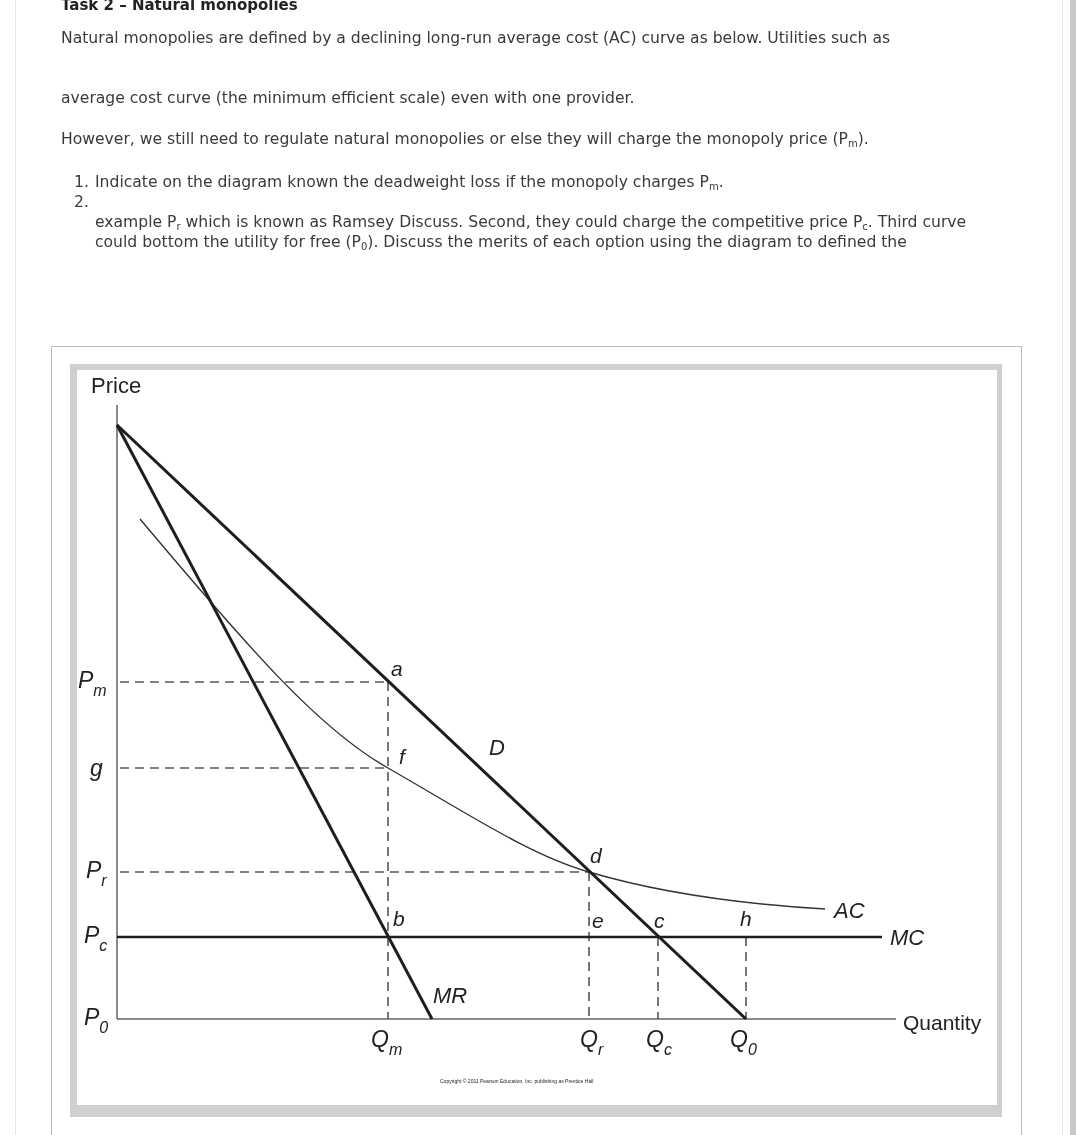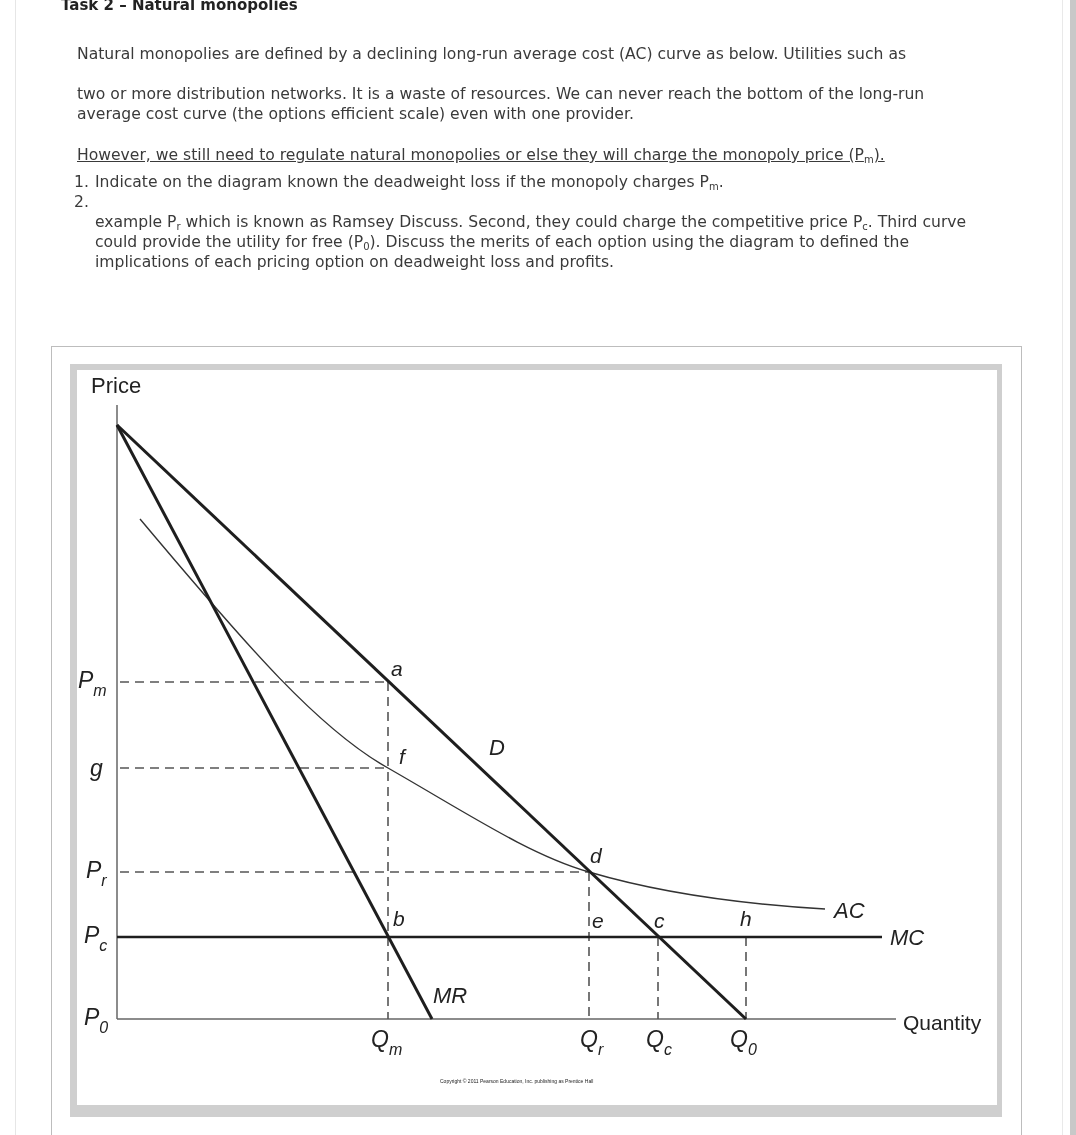--- a/index.html
+++ b/index.html
@@ -9,25 +9,25 @@
   }
   .page-edge-left { position: absolute; left: 15px; top: 0; width: 1px; height: 1135px; background: #e6e6e6; }
   .page-edge-right { position: absolute; left: 1062px; top: 0; width: 1px; height: 1135px; background: #e9e9e9; }
   .scrollbar { position: absolute; left: 1070px; top: 0; width: 6px; height: 1135px; background: #c8c8c8; }
   .content { position: absolute; left: 61px; top: 0; width: 960px; }
   .title {
     position: absolute; left: 0; top: -4px; font-weight: bold; font-size: 15px; color: #222;
     white-space: nowrap;
   }
   .para {
-    position: absolute; left: 0; font-size: 15.6px; line-height: 20px; color: #3a3a3a; margin: 16px;
+    position: absolute; left: 0; font-size: 15.6px; line-height: 20px; color: #3a3a3a; margin: 0;
     width: 945px;
   }
   .p1 { top: 28px; }
-  .p2 { top: 129px; text-decoration: underline; }
+  .p2 { top: 129px; }
   .list { position: absolute; left: 0; top: 172px; width: 960px; margin: 0; padding: 0; list-style: none; font-size: 15.6px; line-height: 20px; color: #3a3a3a; }
   .list li { position: relative; padding-left: 34px; }
   .list .num { position: absolute; left: 13px; top: 0; }
   sub.s { font-size: 10px; vertical-align: -3px; line-height: 0; }
 
   .figure-outer {
     position: absolute; left: 51px; top: 346px; width: 969px; height: 800px;
     border: 1px solid #bdbdbd; background: #fff;
   }
   .figure-frame {
@@ -48,35 +48,34 @@
 <div class="page-edge-left"></div>
 <div class="page-edge-right"></div>
 <div class="scrollbar"></div>
 
 <div class="content">
   <div class="title">Task 2 – Natural monopolies</div>
 
   <p class="para p1">
     <span>Natural monopolies are defined by a declining long-run average cost (AC) curve as below. Utilities such as</span><br>
     <br>
-    <span>two or more distribution networks. It is a waste of resources. We can never reach the bottom of the long-run</span><br>
-    <span>average cost curve (the options efficient scale) even with one provider.</span>
+    <br>
+    <span>average cost curve (the minimum efficient scale) even with one provider.</span>
   </p>
 
   <p class="para p2"><span>However, we still need to regulate natural monopolies or else they will charge the monopoly price (P</span><sub class="s">m</sub><span>).</span></p>
 
   <ol class="list">
     <li>
       <span class="num">1.</span><span>Indicate on the diagram known the deadweight loss if the monopoly charges P</span><sub class="s">m</sub><span>.</span>
     </li>
     <li>
       <span class="num">2.</span><br>
       <span>example P</span><sub class="s">r</sub><span> which is known as Ramsey Discuss. Second, they could charge the competitive price P</span><sub class="s">c</sub><span>. Third curve</span><br>
-      <span>could provide the utility for free (P</span><sub class="s">0</sub><span>). Discuss the merits of each option using the diagram to defined the</span><br>
-      <span>implications of each pricing option on deadweight loss and profits.</span>
+      <span>could bottom the utility for free (P</span><sub class="s">0</sub><span>). Discuss the merits of each option using the diagram to defined the</span><br>
     </li>
   </ol>
 </div>
 
 <div class="figure-outer"></div>
 <div class="figure-frame"></div>
 <div class="figure-inner"></div>
 
 <svg class="chart" viewBox="0 0 1076 1135" xmlns="http://www.w3.org/2000/svg">
 

